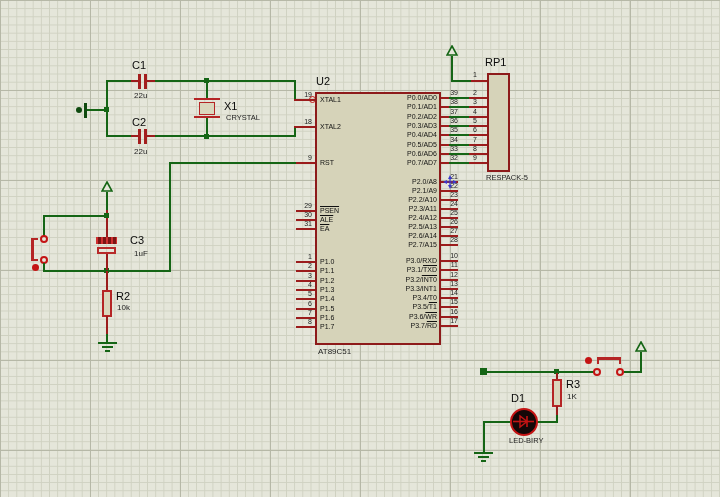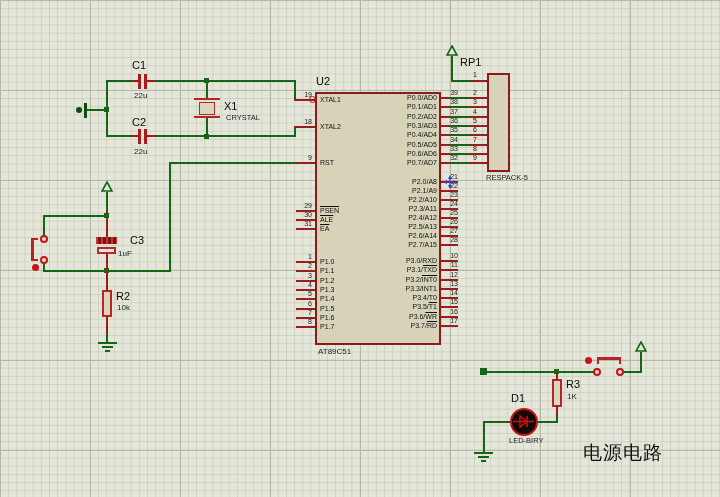--- a/index.html
+++ b/index.html
@@ -32,21 +32,20 @@
   .ring{position:absolute;border:2px solid #c41414;border-radius:50%;background:transparent;}
   .rdot{position:absolute;background:#c41414;border-radius:50%;}
   .bar{position:absolute;background:#b52525;}
   svg{position:absolute;}
 </style>
 </head>
 <body>
 
 <div id="canvas">
 
-  <div class="title" style="left:583px;top:442px">电源电路</div>
 
   <div class="w" style="left:106px;top:80px;width:25px;height:2px"></div>
   <div class="s" style="left:131px;top:80px;width:8px;height:2px"></div>
   <div class="plate" style="left:138px;top:74px;width:3px;height:15px"></div>
   <div class="plate" style="left:144px;top:74px;width:3px;height:15px"></div>
   <div class="s" style="left:147px;top:80px;width:8px;height:2px"></div>
   <div class="w" style="left:155px;top:80px;width:141px;height:2px"></div>
   <div class="w" style="left:106px;top:80px;width:2px;height:57px"></div>
   <div class="w" style="left:106px;top:135px;width:25px;height:2px"></div>
   <div class="s" style="left:131px;top:135px;width:8px;height:2px"></div>
@@ -232,21 +231,21 @@
   </svg>
 
   <svg width="12" height="12" style="left:446px;top:45px" viewBox="0 0 12 12">
       <path d="M6 1 L11 10 H1 Z" fill="#e5e6da" stroke="#156515" stroke-width="1.6"></path>
     </svg>
   <div class="w" style="left:451px;top:56px;width:2px;height:26px"></div>
   <div class="w" style="left:451px;top:80px;width:20px;height:2px"></div>
   <div class="s" style="left:471px;top:80px;width:16px;height:2px"></div>
   <span class="no" style="right:243px;top:71px">1</span>
   <div class="box" style="left:487px;top:73px;width:23px;height:99px"></div>
-  <div class="lbl" style="left:460px;top:56px">RP1</div>
+  <div class="lbl" style="left:485px;top:56px">RP1</div>
   <div class="val tiny" style="left:486px;top:174px">RESPACK-5</div>
   <span class="no" style="right:243px;top:89px">2</span>
   <span class="no" style="right:243px;top:98px">3</span>
   <span class="no" style="right:243px;top:108px">4</span>
   <span class="no" style="right:243px;top:117px">5</span>
   <span class="no" style="right:243px;top:126px">6</span>
   <span class="no" style="right:243px;top:136px">7</span>
   <span class="no" style="right:243px;top:145px">8</span>
   <span class="no" style="right:243px;top:154px">9</span>
 
@@ -266,21 +265,21 @@
   <div class="bar" style="left:31px;top:259px;width:7px;height:2px"></div>
   <div class="rdot" style="left:32px;top:264px;width:7px;height:7px"></div>
   <div class="w" style="left:43px;top:263px;width:2px;height:9px"></div>
   <div class="w" style="left:43px;top:270px;width:128px;height:2px"></div>
   <div class="d" style="left:104px;top:268px"></div>
 
   <div class="plate" style="left:96px;top:237px;width:21px;height:7px;background:repeating-linear-gradient(90deg,#d03030 0 2px,#7c1414 2px 5px)"></div>
   <div class="ring" style="left:97px;top:247px;width:19px;height:7px;border-radius:0;border-color:#b82a2a"></div>
   <div class="s" style="left:106px;top:254px;width:2px;height:16px"></div>
   <div class="lbl" style="left:130px;top:234px">C3</div>
-  <div class="val" style="left:118px;top:249px">1uF</div>
+  <div class="val" style="left:134px;top:249px">1uF</div>
 
   <div class="s" style="left:106px;top:271px;width:2px;height:19px"></div>
   <div class="res" style="left:102px;top:290px;width:10px;height:27px"></div>
   <div class="s" style="left:106px;top:316px;width:2px;height:19px"></div>
   <div class="lbl" style="left:116px;top:290px">R2</div>
   <div class="val" style="left:117px;top:303px">10k</div>
 
   <div class="w" style="left:106px;top:334px;width:2px;height:9px"></div>
   <div class="w" style="left:98px;top:342px;width:19px;height:2px"></div>
   <div class="w" style="left:102px;top:346px;width:11px;height:2px"></div>

